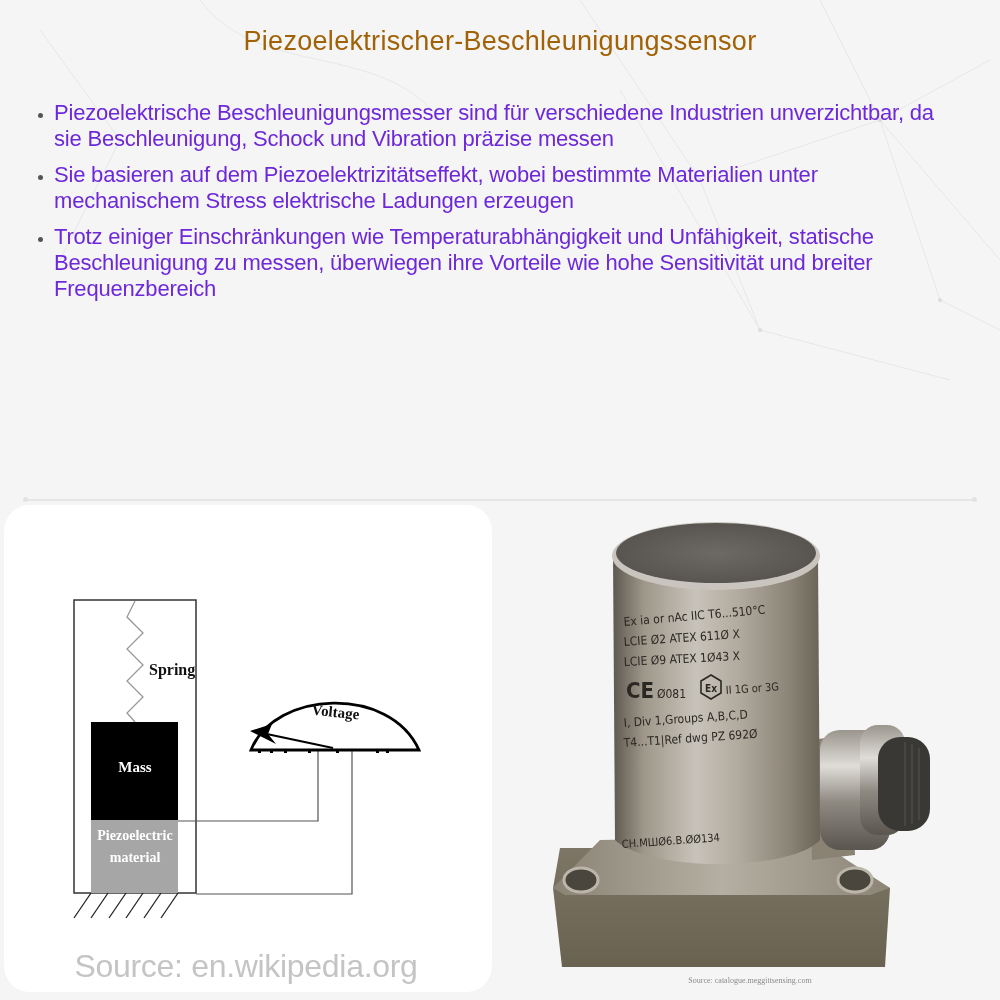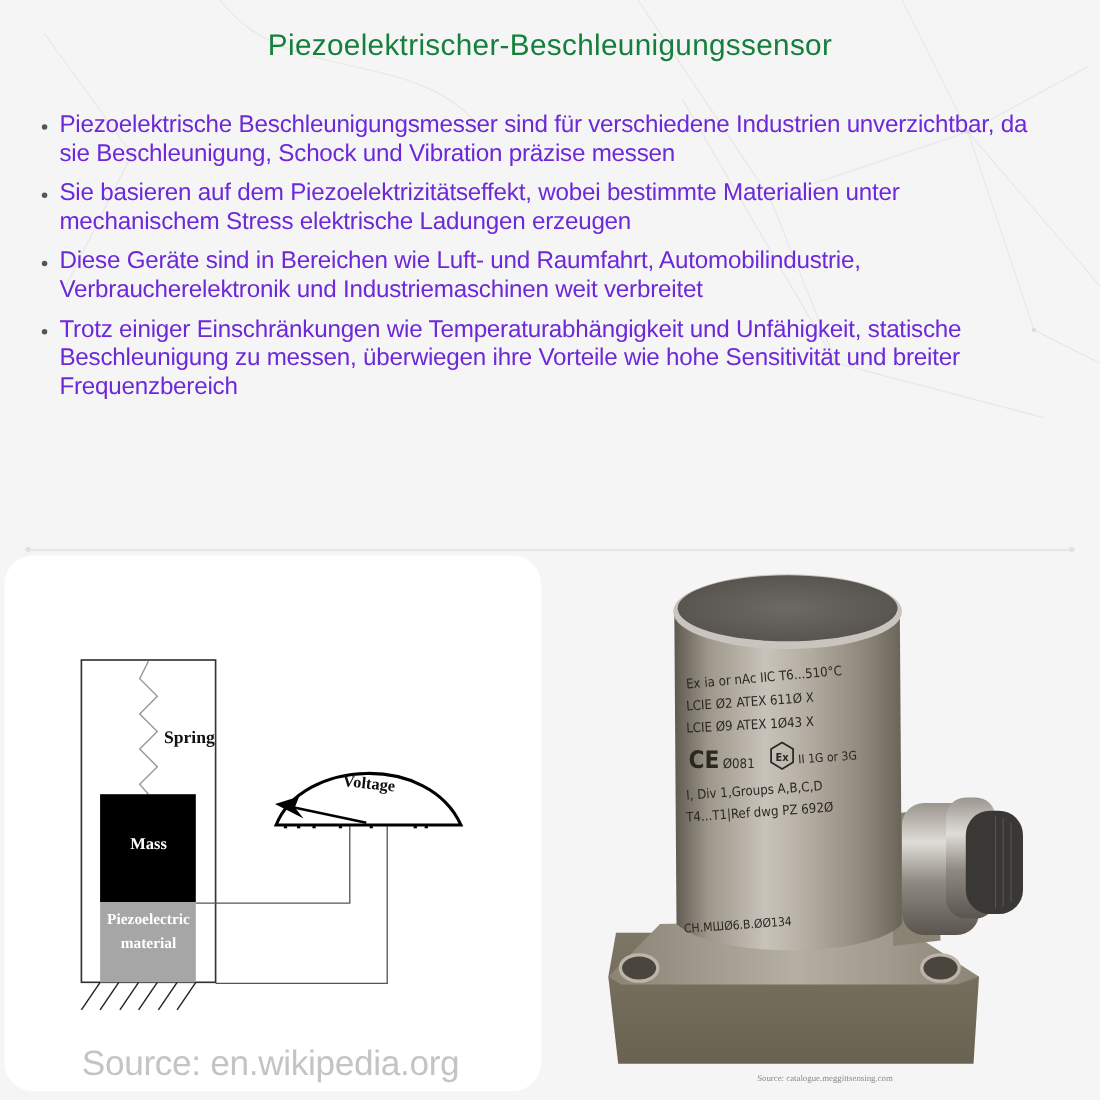--- a/index.html
+++ b/index.html
@@ -5,21 +5,21 @@
     html, body { margin: 0; padding: 0; }
     body {
       width: 1000px; height: 1000px; overflow: hidden; position: relative;
       background: #f5f5f5;
       font-family: "Liberation Sans", "DejaVu Sans", sans-serif;
       color: #4a4a4a;
     }
     .bg-texture { position: absolute; left: 0; top: 0; width: 1000px; height: 1000px; pointer-events: none; }
     .title {
       position: absolute; left: 0; top: 26px; width: 1000px; text-align: center;
-      font-size: 27px; font-weight: 400; letter-spacing: 0.3px; color: #15803d;
+      font-size: 27px; font-weight: 400; letter-spacing: 0.3px; color: #a16207;
       margin: 0;
     }
     .bullets { position: absolute; left: 36px; top: 100px; width: 930px; margin: 0; padding: 0; list-style: none; }
     .bullets li {
       position: relative; padding-left: 18px; font-size: 22px; line-height: 26px;
       color: #6d28d9; margin-bottom: 10px; letter-spacing: -0.2px;
     }
     .bullets li::before {
       content: ""; position: absolute; left: 2px; top: 13px; width: 5px; height: 5px;
       border-radius: 50%; background: #555;
@@ -64,21 +64,20 @@
       <circle cx="940" cy="300" r="2"></circle>
     <circle cx="120" cy="140" r="1.5"></circle>
   </g>
 </svg>
 
 <h1 class="title">Piezoelektrischer-Beschleunigungssensor</h1>
 
 <ul class="bullets">
   <li>Piezoelektrische Beschleunigungsmesser sind für verschiedene Industrien unverzichtbar, da sie Beschleunigung, Schock und Vibration präzise messen</li>
   <li>Sie basieren auf dem Piezoelektrizitätseffekt, wobei bestimmte Materialien unter mechanischem Stress elektrische Ladungen erzeugen</li>
-  <li>Diese Geräte sind in Bereichen wie Luft- und Raumfahrt, Automobilindustrie, Verbraucherelektronik und Industriemaschinen weit verbreitet</li>
   <li>Trotz einiger Einschränkungen wie Temperaturabhängigkeit und Unfähigkeit, statische Beschleunigung zu messen, überwiegen ihre Vorteile wie hohe Sensitivität und breiter Frequenzbereich</li>
 </ul>
 
 <div class="divider"></div>
 
 <div class="card"></div>
 
 <svg class="diagram" width="500" height="1000" viewBox="0 0 500 1000">
 
   <rect x="74" y="600" width="122" height="293" fill="none" stroke="#333" stroke-width="1.5"></rect>

